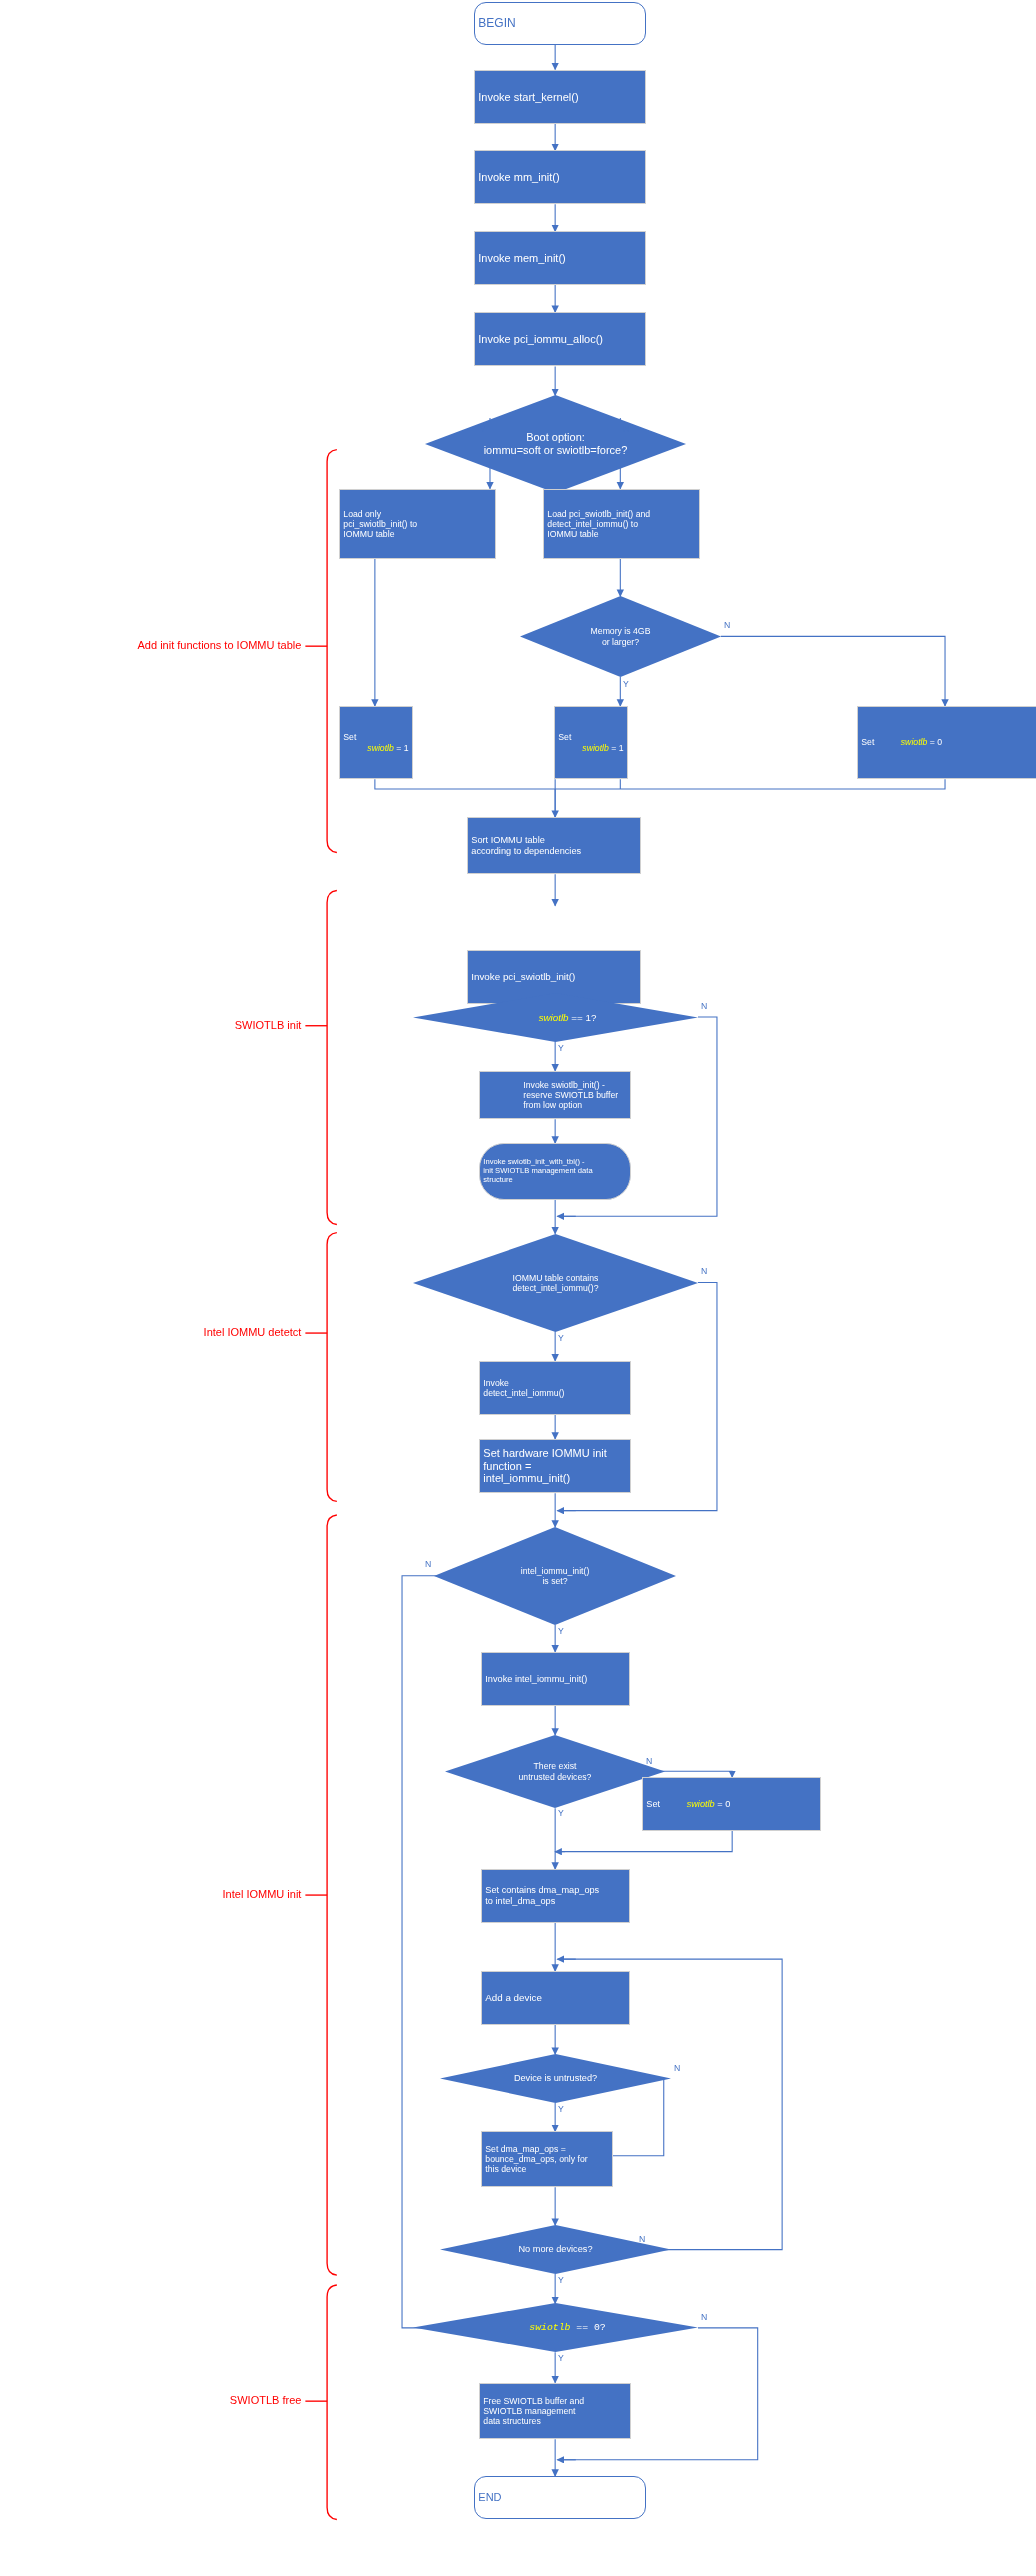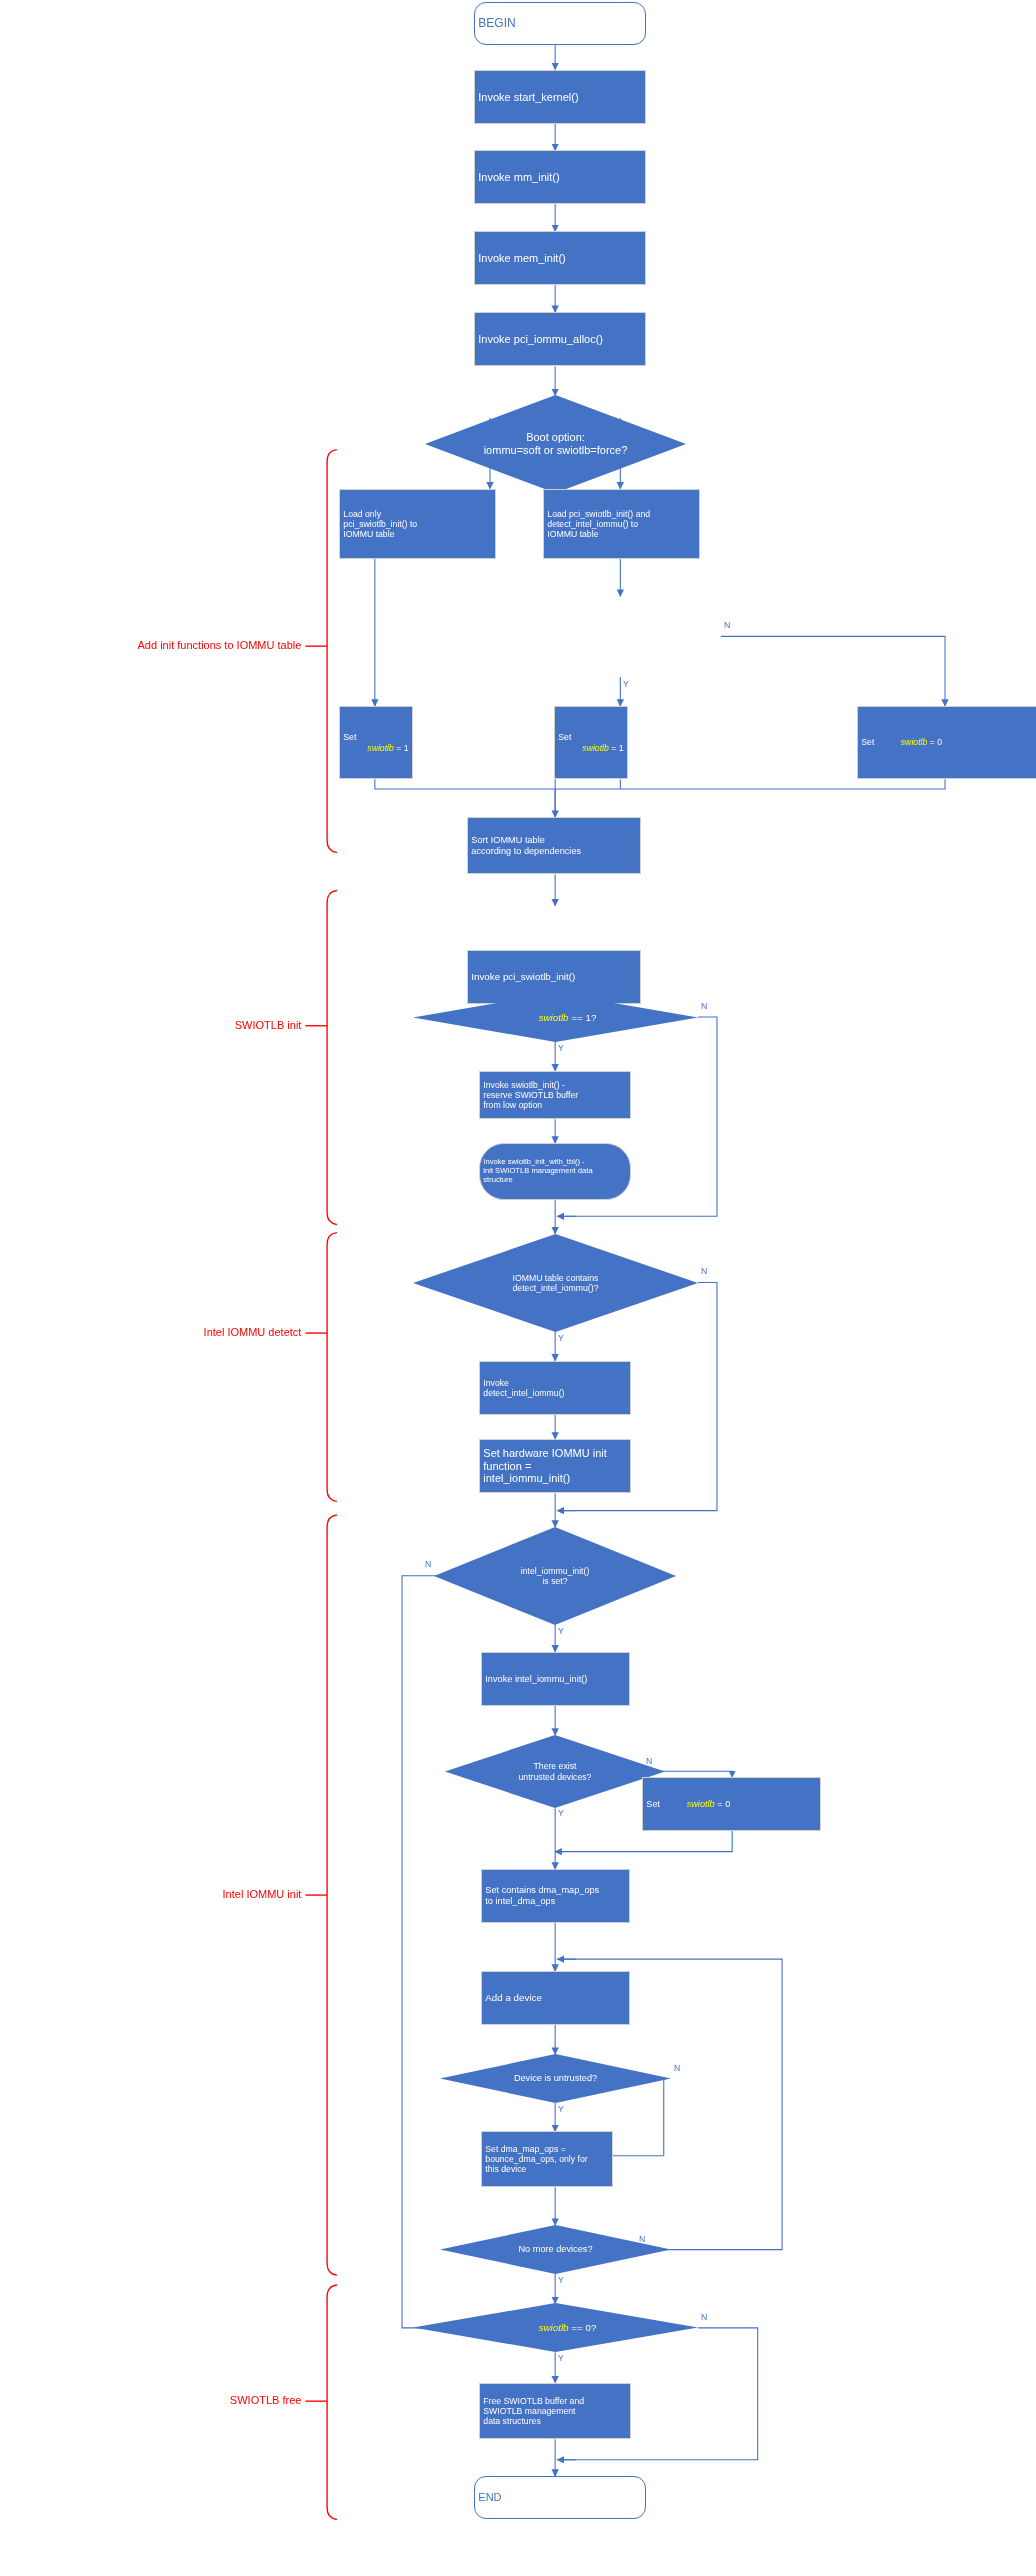--- a/index.html
+++ b/index.html
@@ -197,20 +197,29 @@
   </div>
 
   <div class="node proc f16" style="left:543px;top:489px;width:157px;height:70px;">
     <span class="nodetxt">
       <span>Load pci_swiotlb_init() and</span><br>
       <span>detect_intel_iommu() to</span><br>
       <span>IOMMU table</span>
     </span>
   </div>
 
+  <div class="dia" style="left:520px;top:596px;width:201px;height:81px;">
+    <div class="shape"></div>
+    <div class="lbl f16">
+      <div>
+        <div>Memory is 4GB</div>
+        <div>or larger?</div>
+      </div>
+    </div>
+  </div>
   <div class="edgelabel" style="left:724px;top:621px;">N</div>
   <div class="edgelabel" style="left:623px;top:680px;">Y</div>
 
   <div class="node proc f16" style="left:339px;top:706px;width:74px;height:73px;">
     <span class="nodetxt"><span>Set </span><span class="hl">swiotlb</span><span> = 1</span></span>
   </div>
 
   <div class="node proc f16" style="left:554px;top:706px;width:74px;height:73px;">
     <span class="nodetxt"><span>Set </span><span class="hl">swiotlb</span><span> = 1</span></span>
   </div>
@@ -232,21 +241,21 @@
 
   <div class="dia" style="left:413px;top:993px;width:285px;height:49px;">
     <div class="shape"></div>
     <div class="lbl f18">
       <div><span class="hl">swiotlb</span><span> == 1?</span></div>
     </div>
   </div>
   <div class="edgelabel" style="left:701px;top:1002px;">N</div>
   <div class="edgelabel" style="left:558px;top:1044px;">Y</div>
 
-  <div class="node proc f16" style="left:479px;top:1071px;width:152px;height:48px;">
+  <div class="node proc f16" style="left:479px;top:1071px;width:152px;height:48px;padding-left:40px;">
     <span class="nodetxt">
       <span>Invoke swiotlb_init() -</span><br>
       <span>reserve SWIOTLB buffer</span><br>
       <span>from low option</span>
     </span>
   </div>
 
   <div class="node proc f14" style="left:479px;top:1143px;width:152px;height:57px;">
     <span class="nodetxt">
       <span>Invoke swiotlb_init_with_tbl() -</span><br>
@@ -344,21 +353,21 @@
 
   <div class="dia" style="left:440px;top:2225px;width:231px;height:49px;">
     <div class="shape"></div>
     <div class="lbl f17">
       <div>No more devices?</div>
     </div>
   </div>
   <div class="edgelabel" style="left:639px;top:2235px;">N</div>
   <div class="edgelabel" style="left:558px;top:2276px;">Y</div>
 
-  <div class="dia" style="left:413px;top:2303px;width:285px;height:49px;">
+  <div class="dia" style="left:413px;top:2303px;width:285px;height:49px;font-family:Liberation Mono, monospace;">
     <div class="shape"></div>
     <div class="lbl f18">
       <div><span class="hl">swiotlb</span><span> == 0?</span></div>
     </div>
   </div>
   <div class="edgelabel" style="left:701px;top:2313px;">N</div>
   <div class="edgelabel" style="left:558px;top:2354px;">Y</div>
 
   <div class="node proc f16" style="left:479px;top:2383px;width:152px;height:56px;">
     <span class="nodetxt">

